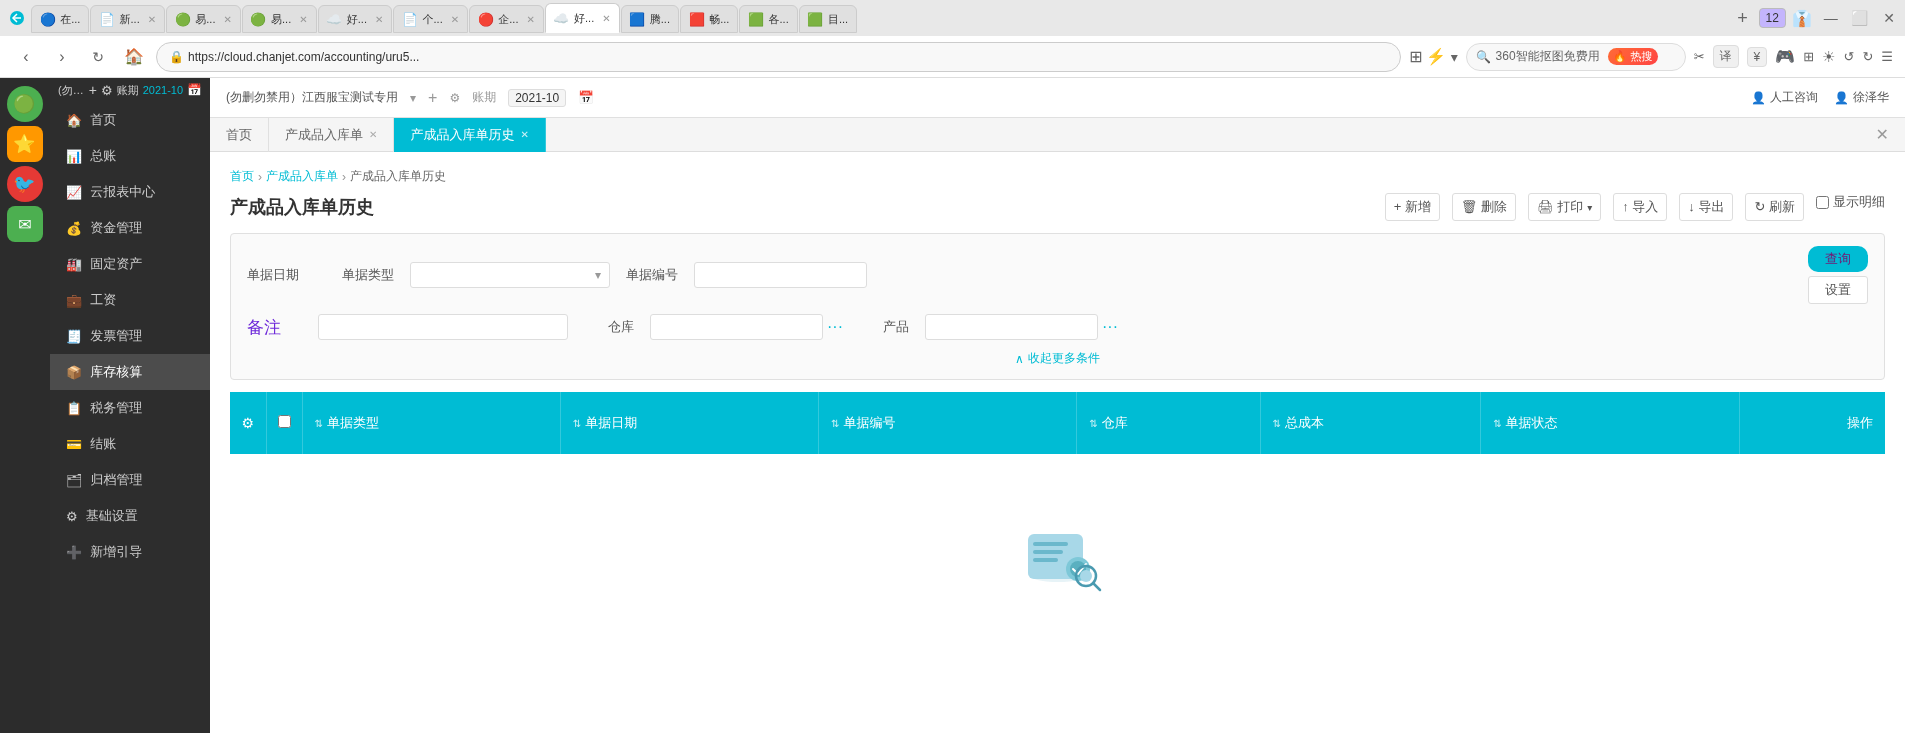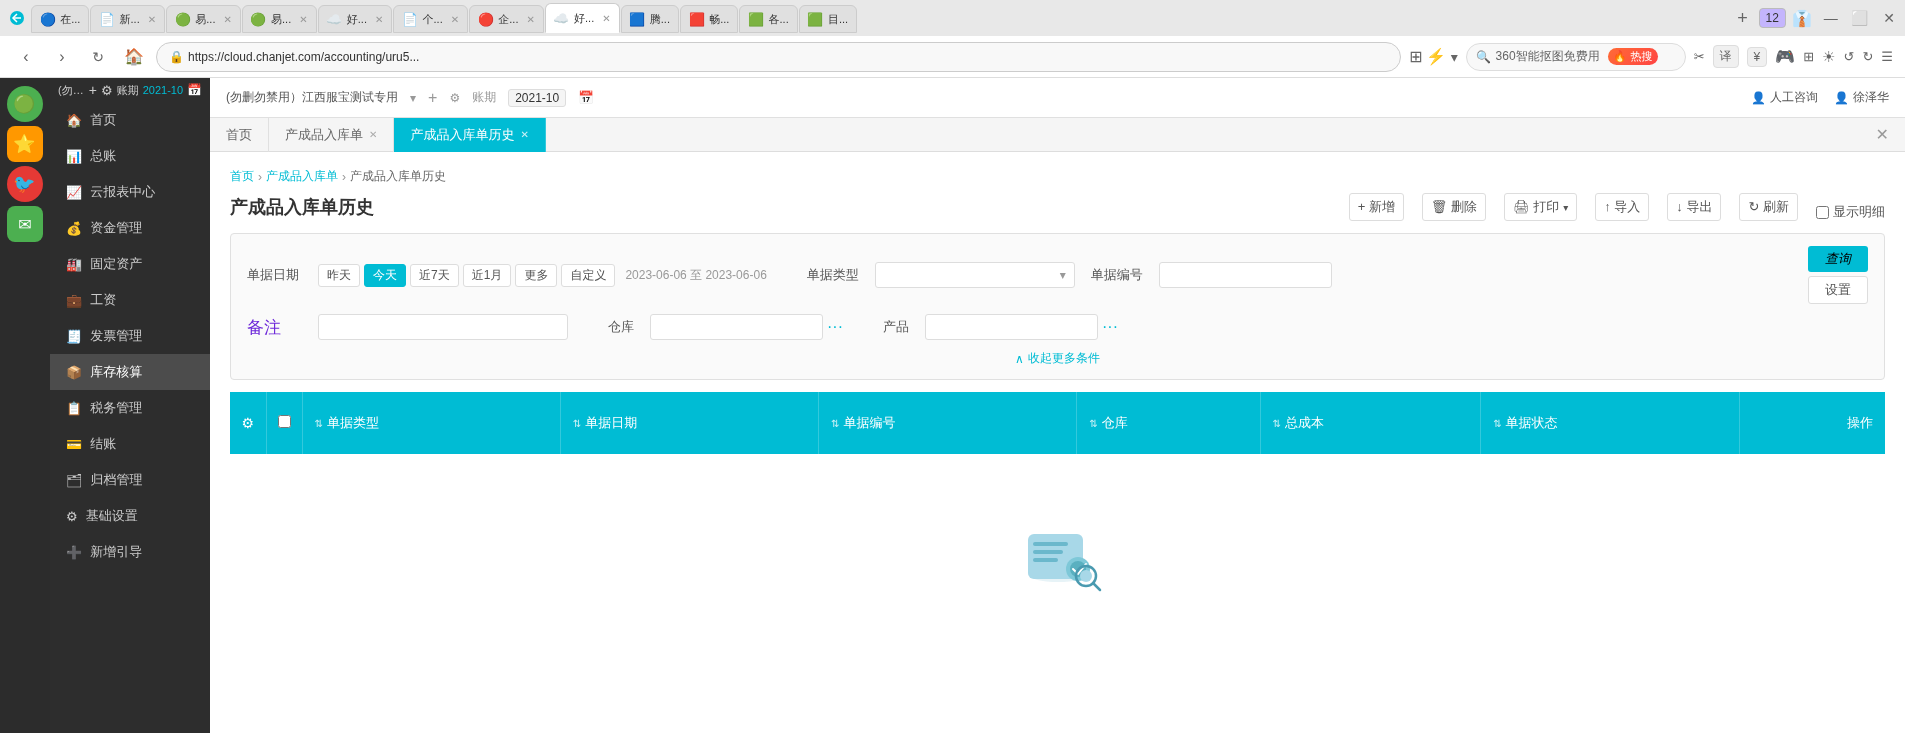--- a/index.html
+++ b/index.html
@@ -281,21 +281,21 @@
         <span style="cursor:pointer;color:#00bcd4;">首页</span>
         <span>›</span>
         <span style="cursor:pointer;color:#00bcd4;">产成品入库单</span>
         <span>›</span>
         <span style="color:#666;">产成品入库单历史</span>
       </div>
 
       <div style="display:flex;align-items:center;justify-content:space-between;margin-bottom:12px;">
         <h2 style="font-size:18px;font-weight:bold;color:#333;">产成品入库单历史</h2>
 
-        <div style="display:flex;align-items:flex-end;gap:18px;">
+        <div style="display:flex;align-items:flex-start;gap:12px;">
           <button style="display:flex;align-items:center;gap:4px;color:#555;font-size:13px;cursor:pointer;padding:4px 8px;border:1px solid #ddd;border-radius:3px;background:white;">+ 新增</button>
           <button style="display:flex;align-items:center;gap:4px;color:#555;font-size:13px;cursor:pointer;padding:4px 8px;border:1px solid #ddd;border-radius:3px;background:white;">🗑 删除</button>
           <button style="display:flex;align-items:center;gap:4px;color:#555;font-size:13px;cursor:pointer;padding:4px 8px;border:1px solid #ddd;border-radius:3px;background:white;">
             <span>🖨 打印</span>
             <span style="font-size:10px;">▾</span>
           </button>
           <button style="display:flex;align-items:center;gap:4px;color:#555;font-size:13px;cursor:pointer;padding:4px 8px;border:1px solid #ddd;border-radius:3px;background:white;">↑ 导入</button>
           <button style="display:flex;align-items:center;gap:4px;color:#555;font-size:13px;cursor:pointer;padding:4px 8px;border:1px solid #ddd;border-radius:3px;background:white;">↓ 导出</button>
           <button style="display:flex;align-items:center;gap:4px;color:#555;font-size:13px;cursor:pointer;padding:4px 8px;border:1px solid #ddd;border-radius:3px;background:white;">↻ 刷新</button>
           <label style="display:flex;align-items:center;gap:4px;font-size:13px;color:#555;cursor:pointer;">
@@ -303,41 +303,32 @@
             <span>显示明细</span>
           </label>
         </div>
       </div>
 
       <div style="border:1px solid #e0e0e0;border-radius:4px;padding:12px 16px;margin-bottom:12px;background:#fafafa;">
 
         <div style="display:flex;align-items:center;gap:16px;margin-bottom:10px;">
 
           <span style="color:#555;font-size:13px;min-width:55px;">单据日期</span>
-          <div style="display:flex;align-items:center;gap:4px;">
-            <button style="padding:2px 8px;border:1px solid #ddd;border-radius:3px;font-size:12px;cursor:pointer;color:#555;background:white;">昨天</button>
-            <button style="padding:2px 8px;border:1px solid #00bcd4;border-radius:3px;font-size:12px;cursor:pointer;color:white;background:#00bcd4;">今天</button>
-            <button style="padding:2px 8px;border:1px solid #ddd;border-radius:3px;font-size:12px;cursor:pointer;color:#555;background:white;">近7天</button>
-            <button style="padding:2px 8px;border:1px solid #ddd;border-radius:3px;font-size:12px;cursor:pointer;color:#555;background:white;">近1月</button>
-            <button style="padding:2px 8px;border:1px solid #ddd;border-radius:3px;font-size:12px;cursor:pointer;color:#555;background:white;">更多</button>
-            <button style="padding:2px 8px;border:1px solid #ddd;border-radius:3px;font-size:12px;cursor:pointer;color:#555;background:white;">自定义</button>
-            <span style="color:#999;font-size:12px;margin-left:6px;">2023-06-06 至 2023-06-06</span>
-          </div>
 
           <span style="color:#555;font-size:13px;margin-left:24px;">单据类型</span>
           <div style="border:1px solid #ddd;border-radius:3px;padding:3px 8px;font-size:12px;color:#555;background:white;min-width:200px;height:26px;display:flex;align-items:center;justify-content:space-between;cursor:pointer;">
             <span></span>
             <span style="color:#999;">▾</span>
           </div>
 
           <span style="color:#555;font-size:13px;">单据编号</span>
           <input type="text" style="border: 1px solid rgb(221, 221, 221); border-radius: 3px; padding: 3px 8px; font-size: 12px; color: rgb(85, 85, 85); background: white; min-width: 150px; height: 26px;">
 
           <div style="display:flex;flex-direction:column;gap:4px;margin-left:auto;">
-            <button style="background:#00bcd4;color:#000000;border:none;padding:4px 16px;border-radius:3px;font-size:13px;cursor:pointer;font-style:italic;">查询</button>
+            <button style="background:#00bcd4;color:#701a75;border:none;padding:4px 16px;border-radius:10px;font-size:13px;cursor:pointer;">查询</button>
             <button style="background:white;color:#555;border:1px solid #ddd;padding:4px 16px;border-radius:3px;font-size:13px;cursor:pointer;">设置</button>
           </div>
         </div>
 
         <div style="display:flex;align-items:center;gap:16px;margin-bottom:10px;">
           <span style="color:#6d28d9;font-size:17px;min-width:55px;">备注</span>
           <input type="text" style="border: 1px solid rgb(221, 221, 221); border-radius: 3px; padding: 3px 8px; font-size: 12px; color: rgb(85, 85, 85); background: white; min-width: 250px; height: 26px;">
 
           <span style="color:#555;font-size:13px;margin-left:24px;">仓库</span>
           <div style="display:flex;align-items:center;gap:4px;">

